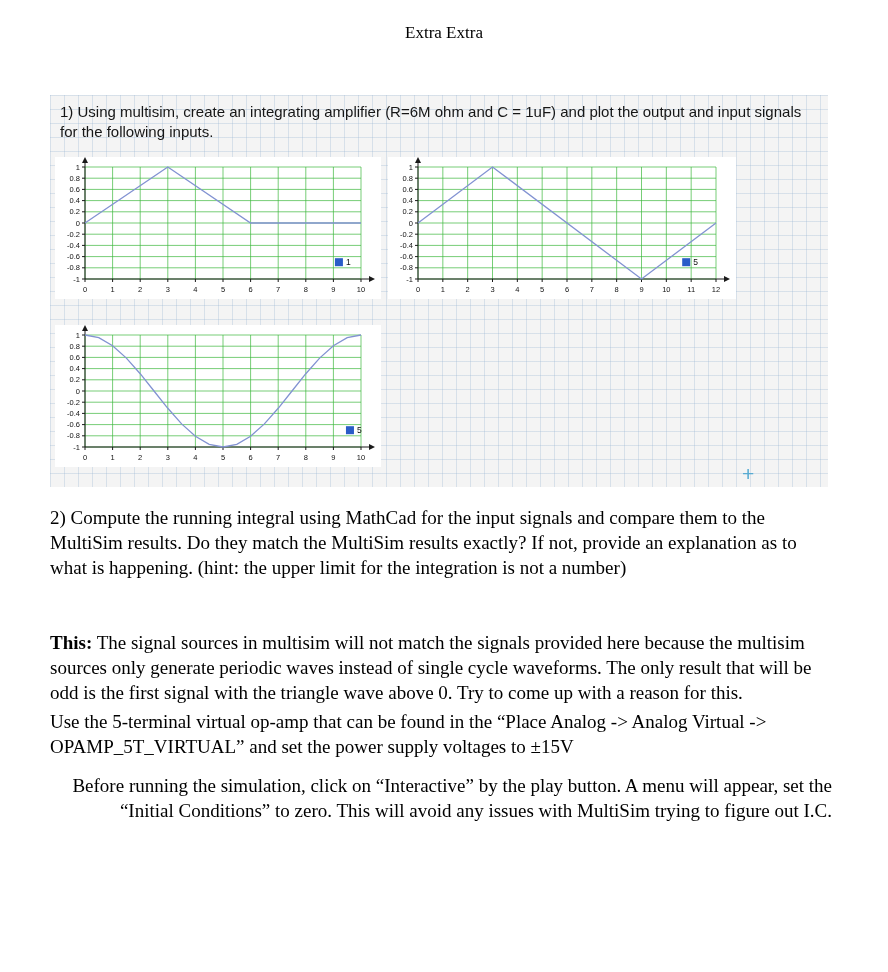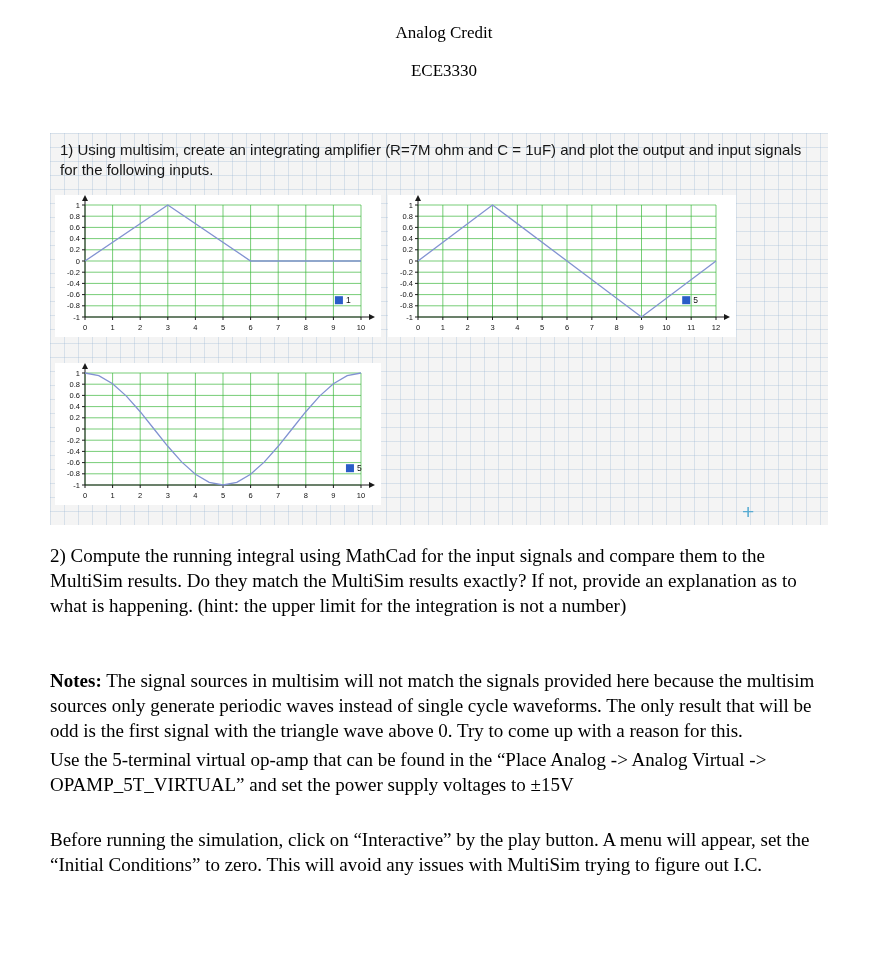--- a/index.html
+++ b/index.html
@@ -43,33 +43,32 @@
     font-size: 21px; line-height: 21px; color: #58abd2;
   }
 
   .body-text {
     margin-left: 50px; margin-right: 56px;
     font-size: 19px; line-height: 25px;
   }
   .p2    { margin-top: 18px; }
   .notes { margin-top: 50px; }
   .p4    { margin-top: 4px; }
-  .p5    { margin-top: 30px; }
+  .p5    { margin-top: 14px; text-align: right; }
   .notes strong { font-weight: 700; }
 </style>
 </head>
 <body>
 
 <main class="page">
 
-  <h1 class="title">Analog Credit</h1>
-  <h2 class="course">ECE3330</h2>
+  <h1 class="title">Extra Extra</h1>
 
   <section class="worksheet">
-    <p class="q1">1) Using multisim, create an integrating amplifier (R=7M ohm and C = 1uF) and plot the output and input signals for the following inputs.</p>
+    <p class="q1">1) Using multisim, create an integrating amplifier (R=6M ohm and C = 1uF) and plot the output and input signals for the following inputs.</p>
 
     <div class="chart chart-1">
       <svg width="326" height="142">
           <rect x="0" y="0" width="326" height="142" fill="#ffffff"></rect>
           <line x1="30" y1="10" x2="306" y2="10" stroke="#3cb83c" stroke-width="0.7"></line>
           <line x1="30" y1="21.200000000000003" x2="306" y2="21.200000000000003" stroke="#3cb83c" stroke-width="0.7"></line>
           <line x1="30" y1="32.39999999999999" x2="306" y2="32.39999999999999" stroke="#3cb83c" stroke-width="0.7"></line>
           <line x1="30" y1="43.60000000000001" x2="306" y2="43.60000000000001" stroke="#3cb83c" stroke-width="0.7"></line>
           <line x1="30" y1="54.8" x2="306" y2="54.8" stroke="#3cb83c" stroke-width="0.7"></line>
           <line x1="30" y1="66" x2="306" y2="66" stroke="#3cb83c" stroke-width="0.7"></line>
@@ -305,20 +304,20 @@
           <rect x="290.96" y="101.19999999999999" width="8" height="8" fill="#2a5cc8"></rect>
           <text x="301.96" y="108.19999999999999" font-size="8.5" fill="#111111">5</text>
         </svg>
     </div>
 
     <span class="crosshair">+</span>
   </section>
 
   <p class="body-text p2">2) Compute the running integral using MathCad for the input signals and compare them to the MultiSim results. Do they match the MultiSim results exactly? If not, provide an explanation as to what is happening. (hint: the upper limit for the integration is not a number)</p>
 
-  <p class="body-text notes"><strong>Notes:</strong>
+  <p class="body-text notes"><strong>This:</strong>
     <span>The signal sources in multisim will not match the signals provided here because the multisim sources only generate periodic waves instead of single cycle waveforms. The only result that will be odd is the first signal with the triangle wave above 0. Try to come up with a reason for this.</span></p>
 
   <p class="body-text p4">Use the 5-terminal virtual op-amp that can be found in the “Place Analog -&gt; Analog Virtual -&gt; OPAMP_5T_VIRTUAL” and set the power supply voltages to ±15V</p>
 
   <p class="body-text p5">Before running the simulation, click on “Interactive” by the play button. A menu will appear, set the “Initial Conditions” to zero. This will avoid any issues with MultiSim trying to figure out I.C.</p>
 
 </main>
 
 </body></html>

